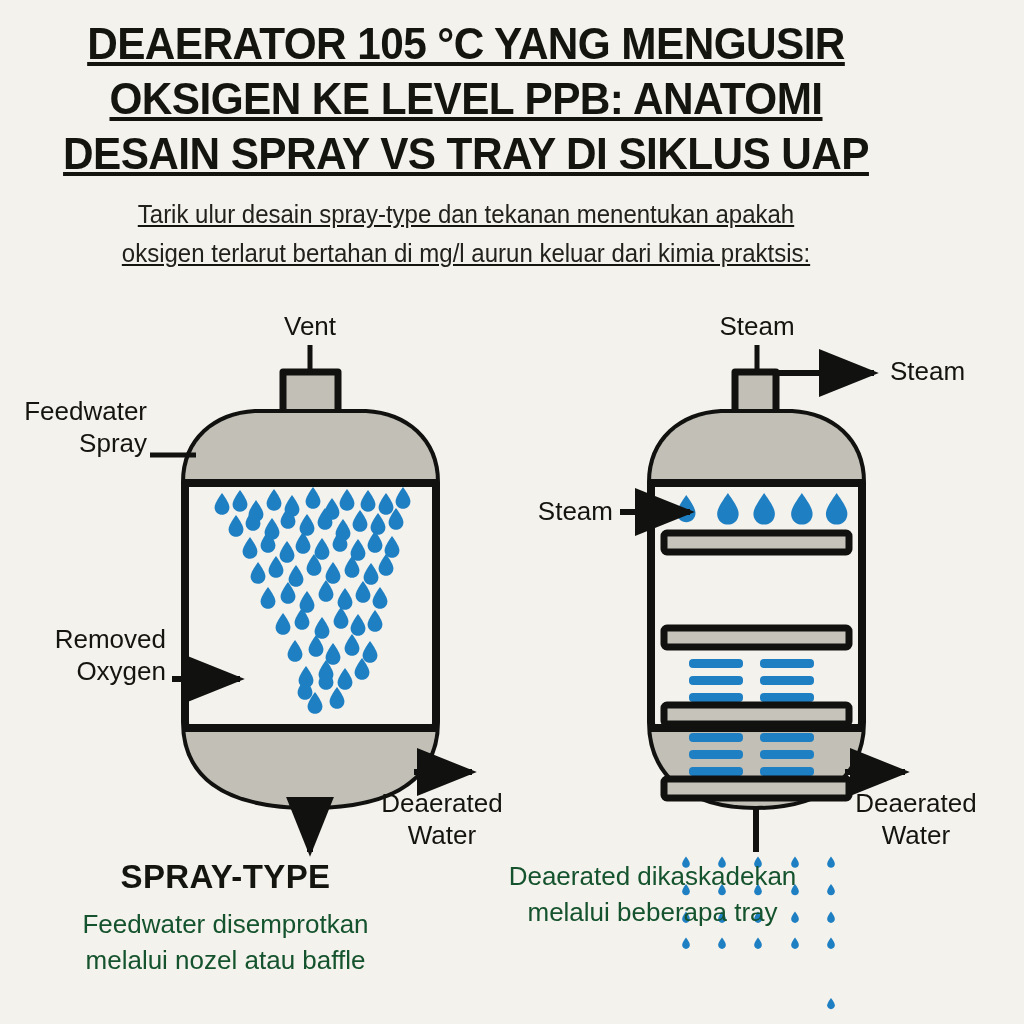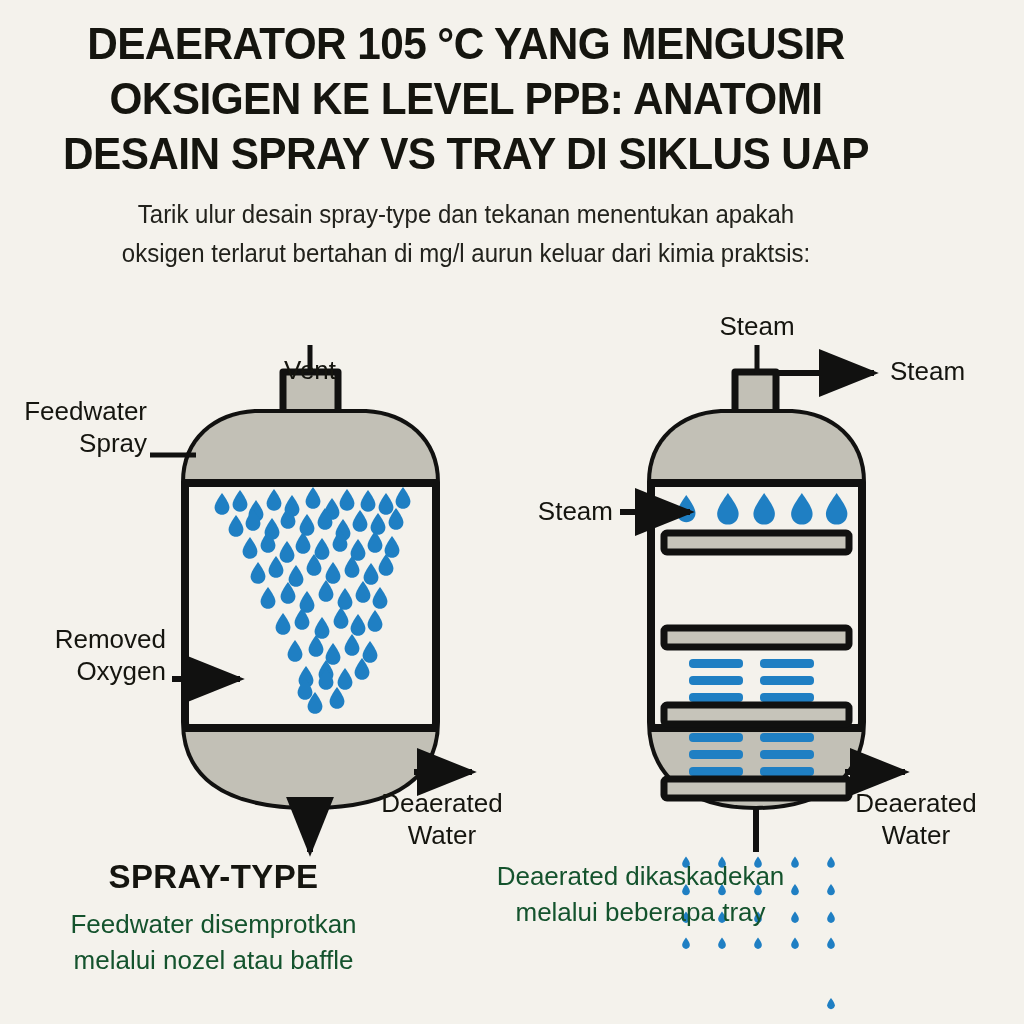--- a/index.html
+++ b/index.html
@@ -23,20 +23,21 @@
   }
 
   
   .header {
     position: absolute;
     left: 0;
     top: 0;
     width: 932px;
     padding-top: 16px;
     text-align: center;
+    text-decoration: underline;
   }
   .title {
     font-size: 45px;
     line-height: 55px;
     font-weight: bold;
     letter-spacing: -0.6px;
     color: #15150f;
     padding: 0 22px;
     margin: 0;
     transform: scaleX(0.94);
@@ -62,21 +63,21 @@
     top: 0;
     width: 1024px;
     height: 1024px;
     pointer-events: none;
   }
   .diagram-layer svg { display: block; }
 
   
   .captions {
     position: absolute;
-    left: 0;
+    left: 12px;
     top: 858px;
     width: 854px;
     display: flex;
   }
   .caption-col {
     width: 512px;
     text-align: center;
     padding: 0 30px;
     box-sizing: border-box;
   }
@@ -368,21 +369,21 @@
 
         <line x1="620" y1="512" x2="690" y2="512" stroke="#111110" stroke-width="6" marker-end="url(#arrowhead)"></line>
 
         <path d="M845,772 L905,772" stroke="#111110" stroke-width="6" fill="none" marker-end="url(#arrowhead)"></path>
 
         <path d="M756,806 L756,852" stroke="#111110" stroke-width="6" fill="none"></path>
       </g>
     </svg>
   </div>
 
-  <div class="lbl center-al" style="left:237px; top:310px; width:146px;margin-top:44px;">Vent</div>
+  <div class="lbl center-al" style="left:237px; top:310px; width:146px;">Vent</div>
 
   <div class="lbl right-al" style="left:-8px; top:395px; width:155px;">Feedwater
 Spray</div>
 
   <div class="lbl right-al" style="left:-12px; top:623px; width:178px;">Removed
 Oxygen</div>
 
   <div class="lbl center-al" style="left:362px; top:787px; width:160px;">Deaerated
 Water</div>
 

